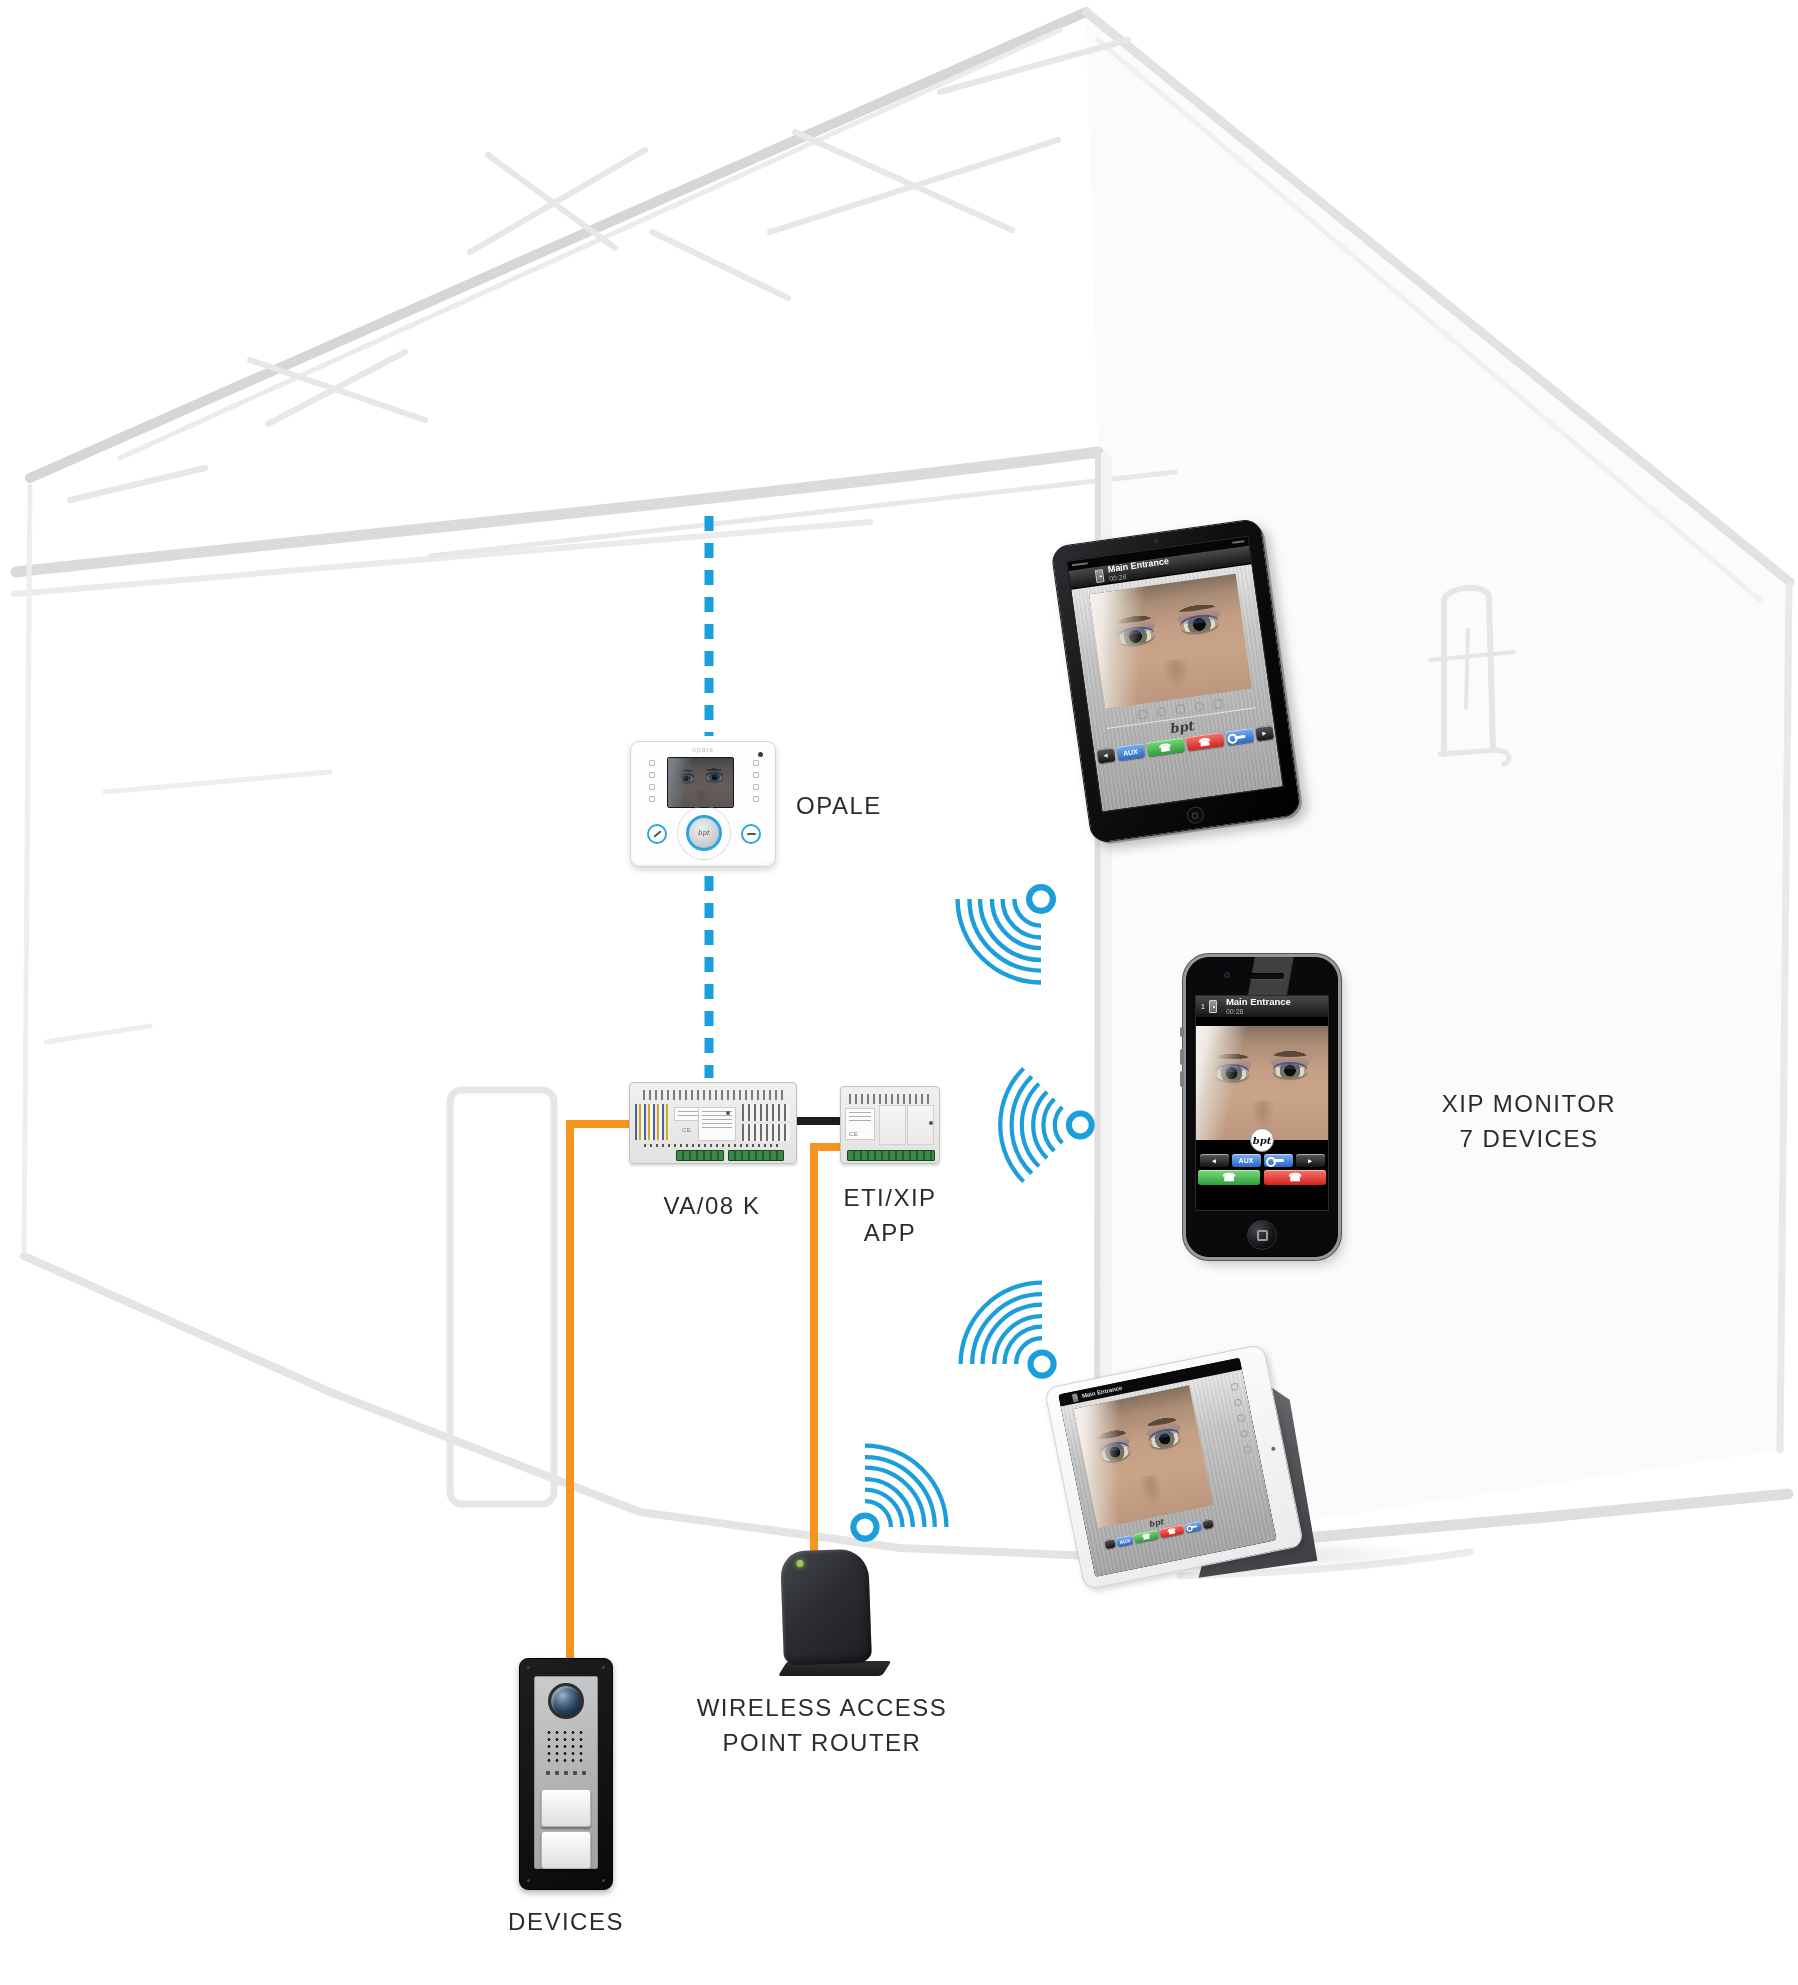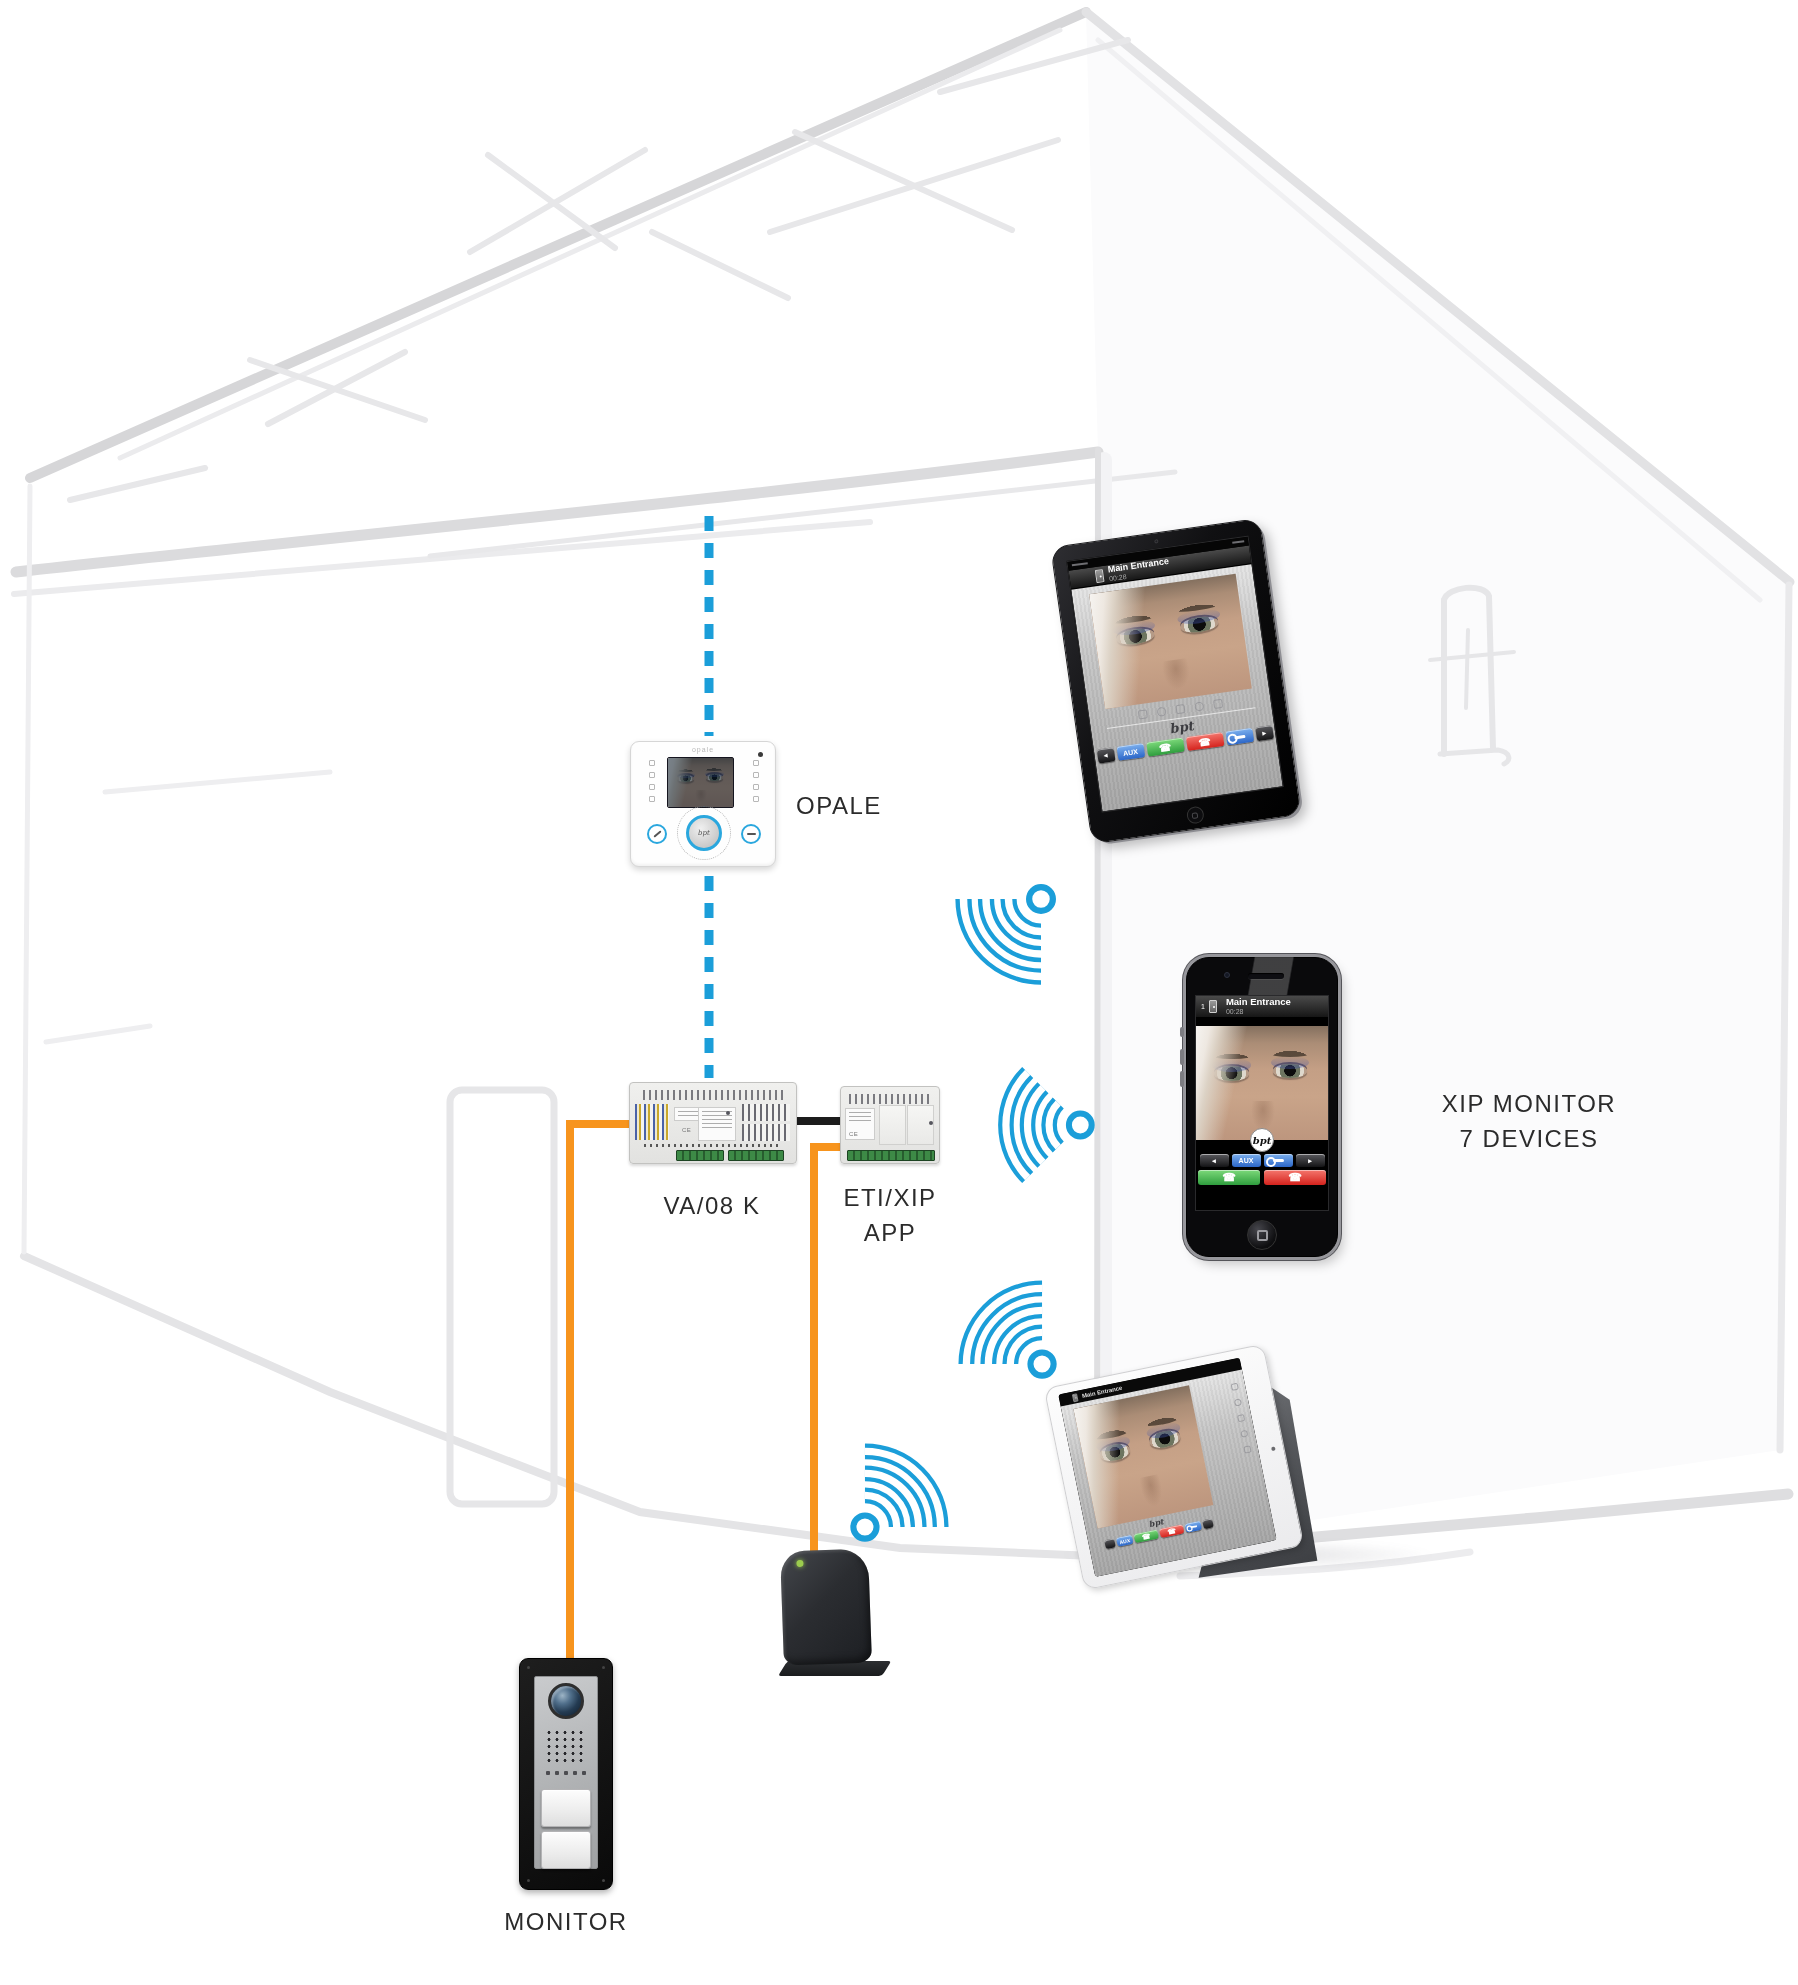--- a/index.html
+++ b/index.html
@@ -254,21 +254,25 @@
   <div class="lbl left-align" style="left:796px;top:788px">OPALE</div>
   <div class="lbl" style="left:712px;top:1188px">VA/08 K</div>
   <div class="lbl" style="left:890px;top:1180px">
     <div>ETI/XIP</div>
     <div>APP</div>
   </div>
   <div class="lbl" style="left:1529px;top:1086px">
     <div>XIP MONITOR</div>
     <div>7 DEVICES</div>
   </div>
-  <div class="lbl" style="left:566px;top:1904px">MONITOR</div>
+  <div class="lbl" style="left:822px;top:1690px">
+    <div>WIRELESS ACCESS</div>
+    <div>POINT ROUTER</div>
+  </div>
+  <div class="lbl" style="left:566px;top:1904px">DEVICES</div>
 
   <div id="opale">
     <div class="brandtxt">opale</div>
     <div class="pdot"></div>
     <div class="scr photo">
       <div class="eye e-left"></div>
       <div class="eye e-right"></div>
       <div class="tint"></div>
     </div>
     <div class="opicol" style="left:18px;top:18px">

